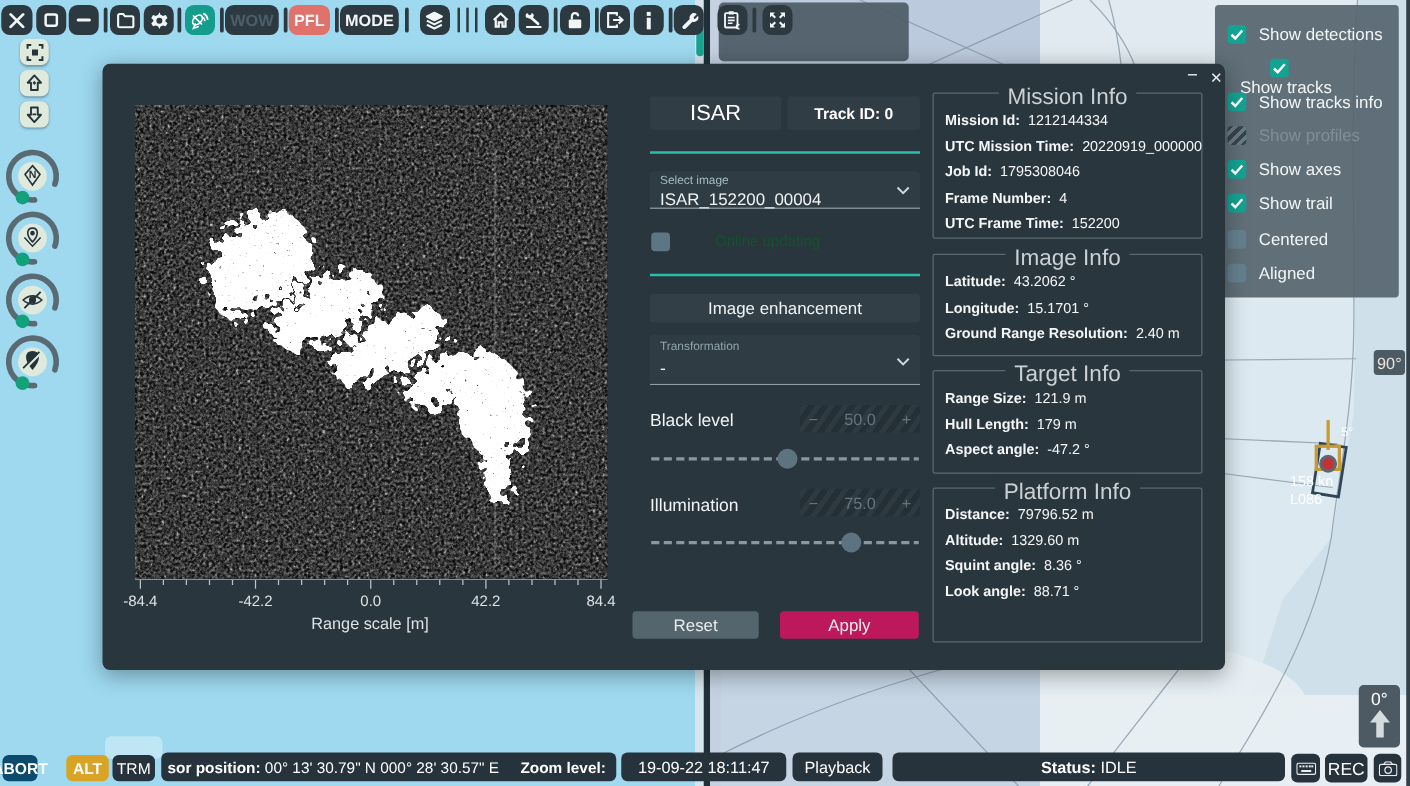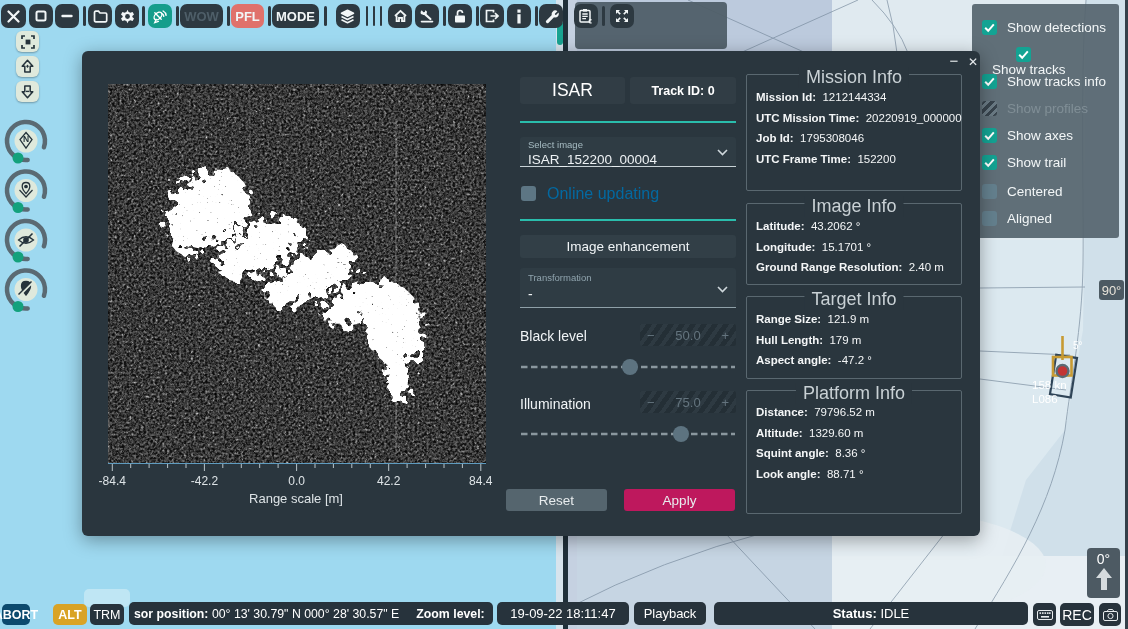--- a/index.html
+++ b/index.html
@@ -408,21 +408,21 @@
 <div class="abs" style="left:630px;top:77px;width:106px;height:27px;background:#313d45;border-radius:3px;color:#fff;font-size:12.5px;font-weight:bold;display:flex;align-items:center;justify-content:center;">Track ID: 0</div>
 <div class="abs" style="left:520px;top:121px;width:216px;height:2px;background:#2abdac;"></div>
 <div class="abs" style="left:520px;top:137px;width:216px;height:30px;background:#2f3c44;border-radius:3px 3px 0 0;border-bottom:1px solid #c8d2d6;box-sizing:border-box;">
   <div style="margin:2px 0 0 8px;font-size:9.5px;color:#a7bcc3;">Select image</div>
   <div style="margin:2px 0 0 8px;font-size:13.5px;color:#eef2f4;">ISAR_152200_00004</div>
   <svg class="abs" style="right:8px;top:12px;" width="11" height="7" viewBox="0 0 11 7">
       <path d="M1 1 L5.5 5.5 L10 1" fill="none" stroke="#cfd8dc" stroke-width="1.6"></path>
     </svg>
 </div>
 <div class="abs" style="left:521px;top:186px;width:15px;height:15px;background:#5d7684;border-radius:3px;"></div>
-<div class="abs" style="left:547px;top:186px;color:#0369a1;font-size:16px;line-height:15px;">Online updating</div>
+<div class="abs" style="left:572px;top:186px;color:#14532d;font-size:12px;line-height:15px;">Online updating</div>
 <div class="abs" style="left:520px;top:219px;width:216px;height:2px;background:#2abdac;"></div>
 <div class="abs" style="left:520px;top:235px;width:216px;height:23px;background:#323f47;border-radius:3px;color:#f0f4f6;font-size:13.5px;display:flex;align-items:center;justify-content:center;">Image enhancement</div>
 <div class="abs" style="left:520px;top:268px;width:216px;height:40px;background:#2f3c44;border-radius:3px 3px 0 0;border-bottom:1px solid #8fa0a8;box-sizing:border-box;">
   <div style="margin:4px 0 0 8px;font-size:9.5px;color:#90a4ae;">Transformation</div>
   <div style="margin:3px 0 0 8px;font-size:14px;color:#eef2f4;">-</div>
   <svg class="abs" style="right:8px;top:18px;" width="11" height="7" viewBox="0 0 11 7">
       <path d="M1 1 L5.5 5.5 L10 1" fill="none" stroke="#cfd8dc" stroke-width="1.6"></path>
     </svg>
 </div>
 <div class="abs" style="left:520px;top:328px;color:#f0f4f6;font-size:14px;">Black level</div>
@@ -447,20 +447,21 @@
 </svg>
 <div class="abs" style="left:506px;top:489px;width:101px;height:22px;background:#55656e;border-radius:3px;color:#e8ecee;font-size:13.5px;display:flex;align-items:center;justify-content:center;text-align:right;">Reset</div>
 <div class="abs" style="left:624px;top:489px;width:111px;height:22px;background:#be185d;border-radius:3px;color:#e8ecee;font-size:13.5px;display:flex;align-items:center;justify-content:center;">Apply</div>
 
 <div class="fs" style="top:74px;height:117px;">
   <span class="lg">Mission Info</span>
   <div style="padding-top:12px;">
     <div class="row"><b>Mission Id:</b>&nbsp;&nbsp;1212144334</div>
     <div class="row"><b>UTC Mission Time:</b>&nbsp;&nbsp;20220919_000000</div>
     <div class="row"><b>Job Id:</b>&nbsp;&nbsp;1795308046</div>
+    <div class="row"><b>Frame Number:</b>&nbsp;&nbsp;4</div>
     <div class="row"><b>UTC Frame Time:</b>&nbsp;&nbsp;152200</div>
   </div>
 </div>
 <div class="fs" style="top:203px;height:82px;">
   <span class="lg">Image Info</span>
   <div style="padding-top:12px;">
     <div class="row"><b>Latitude:</b>&nbsp;&nbsp;43.2062 °</div>
     <div class="row"><b>Longitude:</b>&nbsp;&nbsp;15.1701 °</div>
     <div class="row"><b>Ground Range Resolution:</b>&nbsp;&nbsp;2.40 m</div>
   </div>

